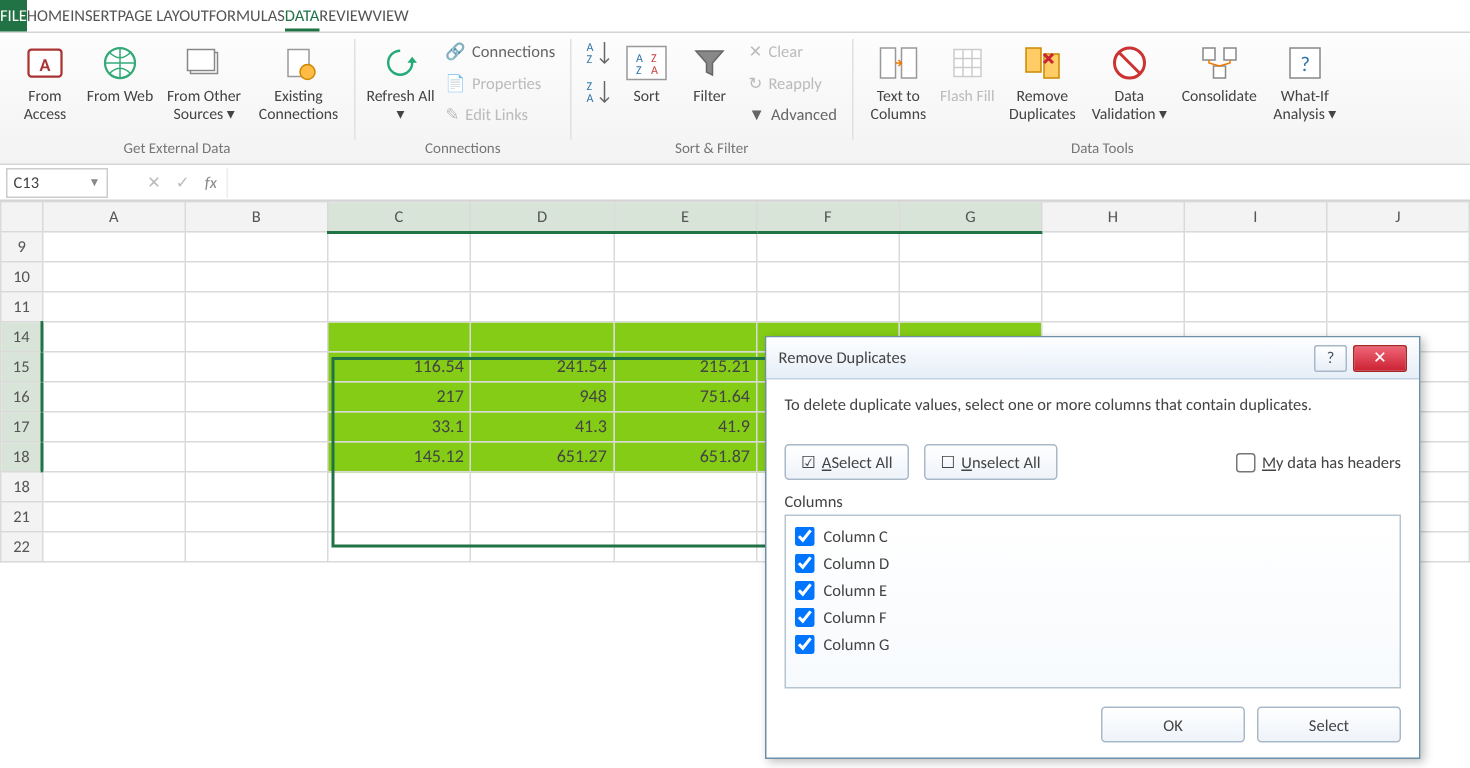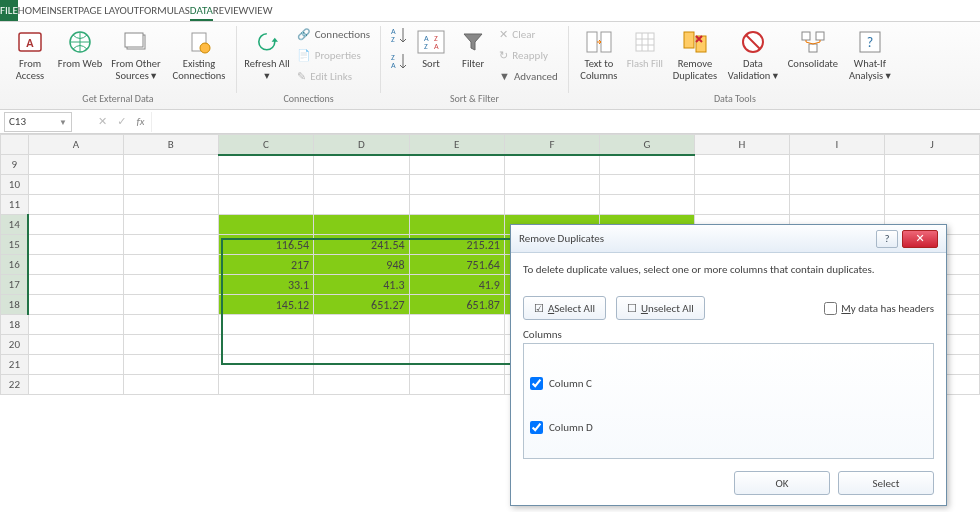--- a/index.html
+++ b/index.html
@@ -49,21 +49,21 @@
 .dlg-ctrls { display:flex; gap:4px; }
 .dlg-close { width:36px; height:18px; background:linear-gradient(#e67,#c23); border:1px solid #a22; border-radius:2px; color:#fff; text-align:center; font-size:11px; line-height:15px; }
 .dlg-help { width:22px; height:18px; border:1px solid #a8b8c8; border-radius:2px; text-align:center; line-height:15px; background:linear-gradient(#fff,#e6eef7); color:#456; }
 .dlg-body { padding:10px 12px; }
 .dlg-msg { margin-bottom:20px; }
 .dlg-row { display:flex; align-items:center; gap:10px; margin-bottom:8px; }
 .dlg-btn { height:24px; padding:0 10px; border:1px solid #a8b8c8; background:linear-gradient(#fff,#eef3f9); border-radius:3px; display:flex; align-items:center; gap:4px; }
 .dlg-check { margin-left:auto; display:flex; align-items:flex-start; gap:4px; }
 .dlg-list-lbl { margin-bottom:2px; }
 .dlg-list { border:1px solid #b6c4d0; height:116px; padding:4px 6px; overflow:auto; background:linear-gradient(#fff,#f7fafd); }
-.dlg-list label { display:flex; align-items:center; gap:6px; height:18px;margin-top:26px; }
+.dlg-list label { display:flex; align-items:center; gap:6px; height:18px; }
 .dlg-foot { display:flex; justify-content:flex-end; gap:8px; padding-top:12px; }
 .dlg-foot .dlg-btn { width:96px; justify-content:center; }
 
 .u { text-decoration:underline; display:inline; }
 svg { display:block; }
 </style>
 </head>
 <body>
 
 <div class="tabs">
@@ -398,33 +398,20 @@
           <td class="sel">651.27</td>
           <td class="sel">651.87</td>
           <td class="sel"></td>
           <td class="sel"></td>
           <td></td>
           <td></td>
           <td></td>
         </tr>
   <tr>
           <th class="rowh">18</th>
-          <td></td>
-          <td></td>
-          <td></td>
-          <td></td>
-          <td></td>
-          <td></td>
-          <td></td>
-          <td></td>
-          <td></td>
-          <td></td>
-        </tr>
-  <tr>
-          <th class="rowh">20</th>
           <td></td>
           <td></td>
           <td></td>
           <td></td>
           <td></td>
           <td></td>
           <td></td>
           <td></td>
           <td></td>
           <td></td>

